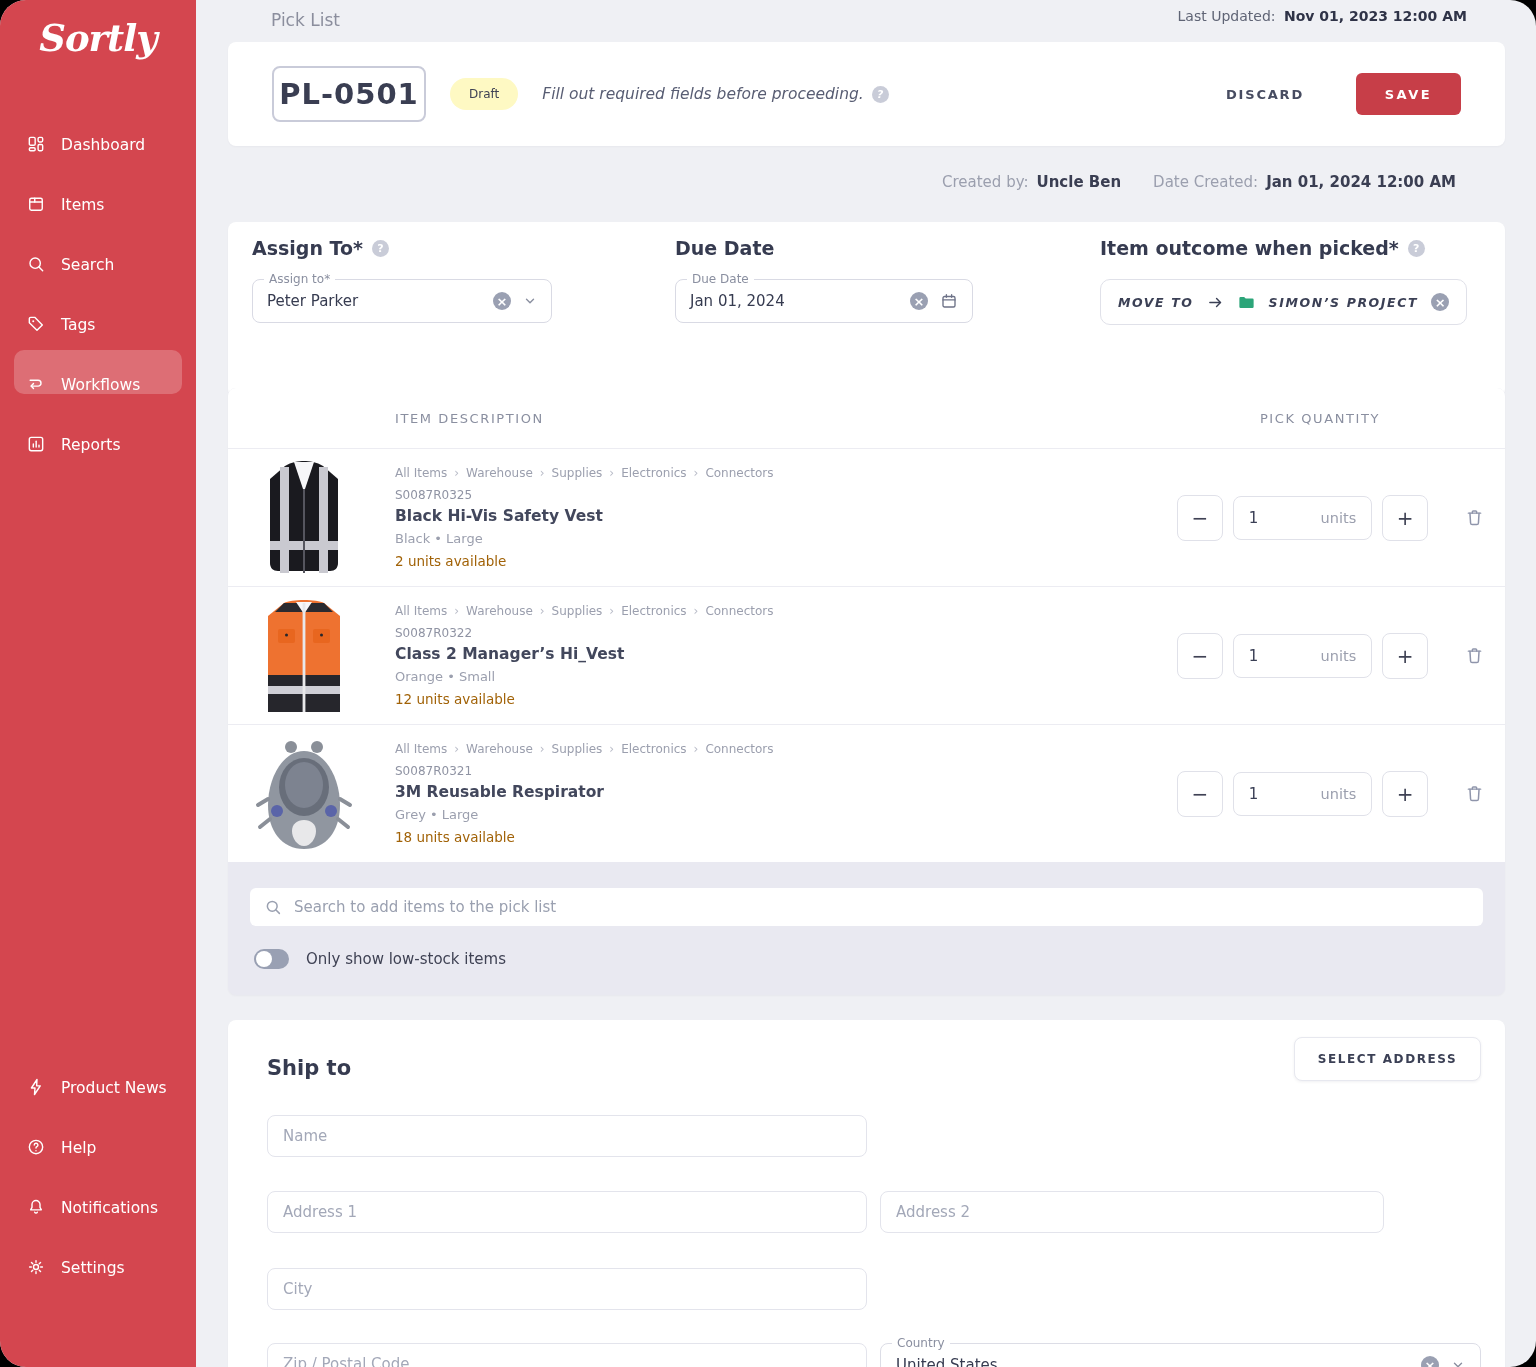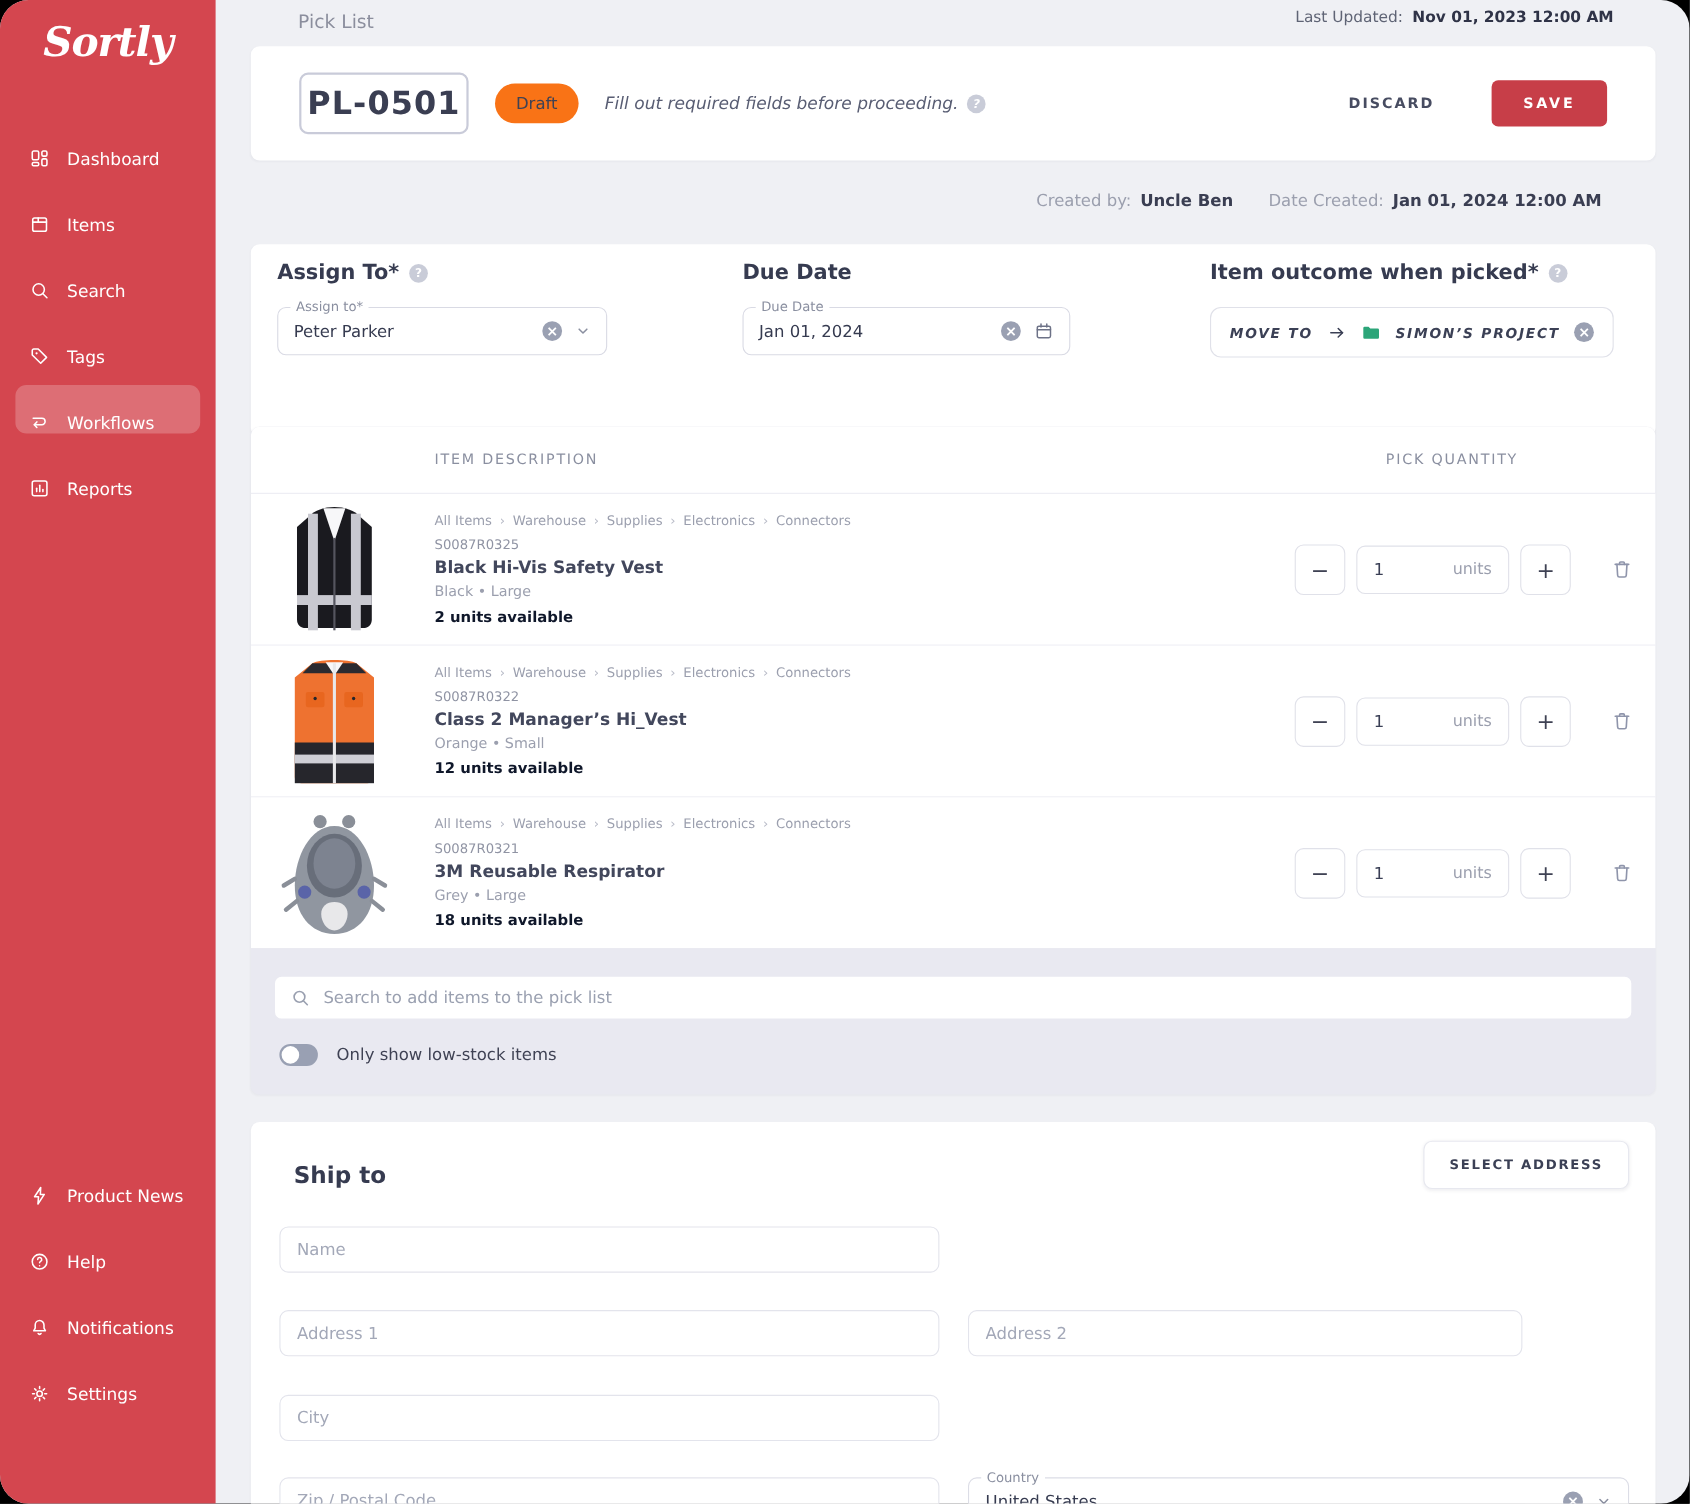--- a/index.html
+++ b/index.html
@@ -18,21 +18,21 @@
   
   .crumb{position:absolute;left:271px;top:10px;font-size:17px;color:#8b8e9d;}
   .updated{position:absolute;right:69px;top:8px;font-size:14px;color:#5f6475;}
   .updated b{color:#2f3347;margin-left:4px;}
   
   .card{position:absolute;left:228px;width:1277px;background:#fff;border-radius:8px;box-shadow:0 1px 2px rgba(40,40,70,.04);}
   
   .card-header{top:42px;height:104px;display:flex;align-items:center;padding:0 44px;box-sizing:border-box;}
   .id-box{width:150px;height:52px;border:2px solid #c9cbd9;border-radius:8px;display:flex;align-items:center;
           justify-content:center;font-size:29px;font-weight:bold;letter-spacing:1px;color:#3a3e52;}
-  .pill{margin-left:24px;background:#f97316;border-radius:999px;padding:9px 19px;font-size:15px;color:#3f4254;}
+  .pill{margin-left:24px;background:#fef9c3;border-radius:999px;padding:9px 19px;font-size:12px;color:#3f4254;}
   .hdr-msg{margin-left:24px;font-style:italic;font-size:15.5px;color:#585d73;display:flex;align-items:center;gap:8px;}
   .btn-discard{margin-left:auto;font-size:13px;font-weight:bold;letter-spacing:1.8px;color:#474c61;background:none;
                border:none;padding:10px 14px;cursor:pointer;font-family:inherit;}
   .btn-save{margin-left:38px;width:105px;height:42px;background:#c73e48;color:#fff;border:none;border-radius:6px;
             font-size:13px;font-weight:bold;letter-spacing:2.5px;cursor:pointer;font-family:inherit;}
   
   .meta{position:absolute;top:173px;right:80px;font-size:15px;color:#9b9fae;display:flex;gap:8px;align-items:flex-start;}
   .meta b{color:#3a3e52;font-weight:600;}
   .meta .gap{width:16px;}
   
@@ -57,21 +57,21 @@
   .th-qty{margin-left:auto;width:370px;text-align:center;font-size:13px;letter-spacing:1.6px;color:#8a8fa0;}
   .irow{height:137px;display:flex;align-items:center;border-bottom:1px solid #ececf2;background:#fff;}
   .irow:last-child{border-bottom:none;}
   .row-image{margin-left:24px;width:104px;height:122px;display:flex;align-items:center;justify-content:center;}
   .row-text{margin-left:39px;flex:1;min-width:0;}
   .bc{font-size:12px;color:#9b9fae;display:flex;align-items:center;gap:7px;}
   .bc-sep{color:#b9bcc8;font-size:12px;}
   .sku{margin-top:8px;font-size:12px;color:#8f93a3;}
   .iname{margin-top:5px;font-size:15.5px;font-weight:600;color:#42475c;}
   .ivariant{margin-top:6px;font-size:13px;color:#9b9fae;}
-  .iavail{margin-top:7px;font-size:13.5px;font-weight:bold;color:#0f172a;}
+  .iavail{margin-top:7px;font-size:13.5px;font-weight:normal;color:#a16207;}
   .row-qty{width:328px;display:flex;align-items:center;box-sizing:border-box;padding-right:20px;}
   .qty-btn{width:44px;height:44px;border:1px solid #e0e1e9;border-radius:8px;background:#fff;font-size:20px;
            color:#3f4254;display:flex;align-items:center;justify-content:center;cursor:pointer;}
   .qty-box{margin-left:10px;width:140px;height:44px;border:1px solid #e0e1e9;border-radius:8px;display:flex;
            align-items:center;justify-content:space-between;padding:0 15px;box-sizing:border-box;}
   .qty-val{font-size:15px;color:#3a3f55;}
   .qty-unit{font-size:14.5px;color:#9b9fae;}
   .qty-plus{margin-left:10px;}
   .trash{margin-left:36px;cursor:pointer;display:flex;}
   
@@ -85,21 +85,21 @@
   .lowstock-label{font-size:15px;color:#3f4254;}
   
   .card-ship{top:1020px;height:400px;}
   .ship-title{position:absolute;left:39px;top:36px;font-size:21px;font-weight:600;color:#363b50;}
   .btn-select{position:absolute;right:24px;top:17px;width:187px;height:44px;background:#fff;border:1px solid #e7e8ef;
               border-radius:8px;font-size:12px;font-weight:bold;letter-spacing:1.6px;color:#3b4055;cursor:pointer;
               font-family:inherit;box-shadow:0 1px 3px rgba(40,40,70,.07);}
   .ship-input{position:absolute;height:42px;border:1px solid #e3e4ec;border-radius:8px;box-sizing:border-box;
               font-size:15px;color:#3f4254;padding:0 15px;font-family:inherit;outline:none;background:#fff;}
   .ship-input::placeholder{color:#a3a8b8;}
-  .col-l{left:26px;width:600px;} .col-r{left:652px;width:504px;}
+  .col-l{left:39px;width:600px;} .col-r{left:652px;width:504px;}
   .r-name{top:95px;} .r-addr{top:171px;} .r-city{top:248px;} .r-zip{top:323px;}
   .country{position:absolute;left:652px;top:323px;width:601px;height:44px;border:1px solid #dcdde6;border-radius:8px;
            box-sizing:border-box;display:flex;align-items:center;padding:0 15px;font-size:15px;color:#363b50;background:#fff;}
   .country .flabel{position:absolute;top:-8px;left:11px;background:#fff;padding:0 5px;font-size:12px;color:#8a8fa0;}
   
   .qicon{width:17px;height:17px;border-radius:50%;background:#c9ccd8;display:inline-flex;align-items:center;
          justify-content:center;flex:0 0 auto;}
   .qicon::before{content:"?";color:#fff;font-size:11px;font-weight:bold;}
   .xicon{width:18px;height:18px;border-radius:50%;background:#9aa0b2;display:inline-flex;align-items:center;
          justify-content:center;cursor:pointer;flex:0 0 auto;}

